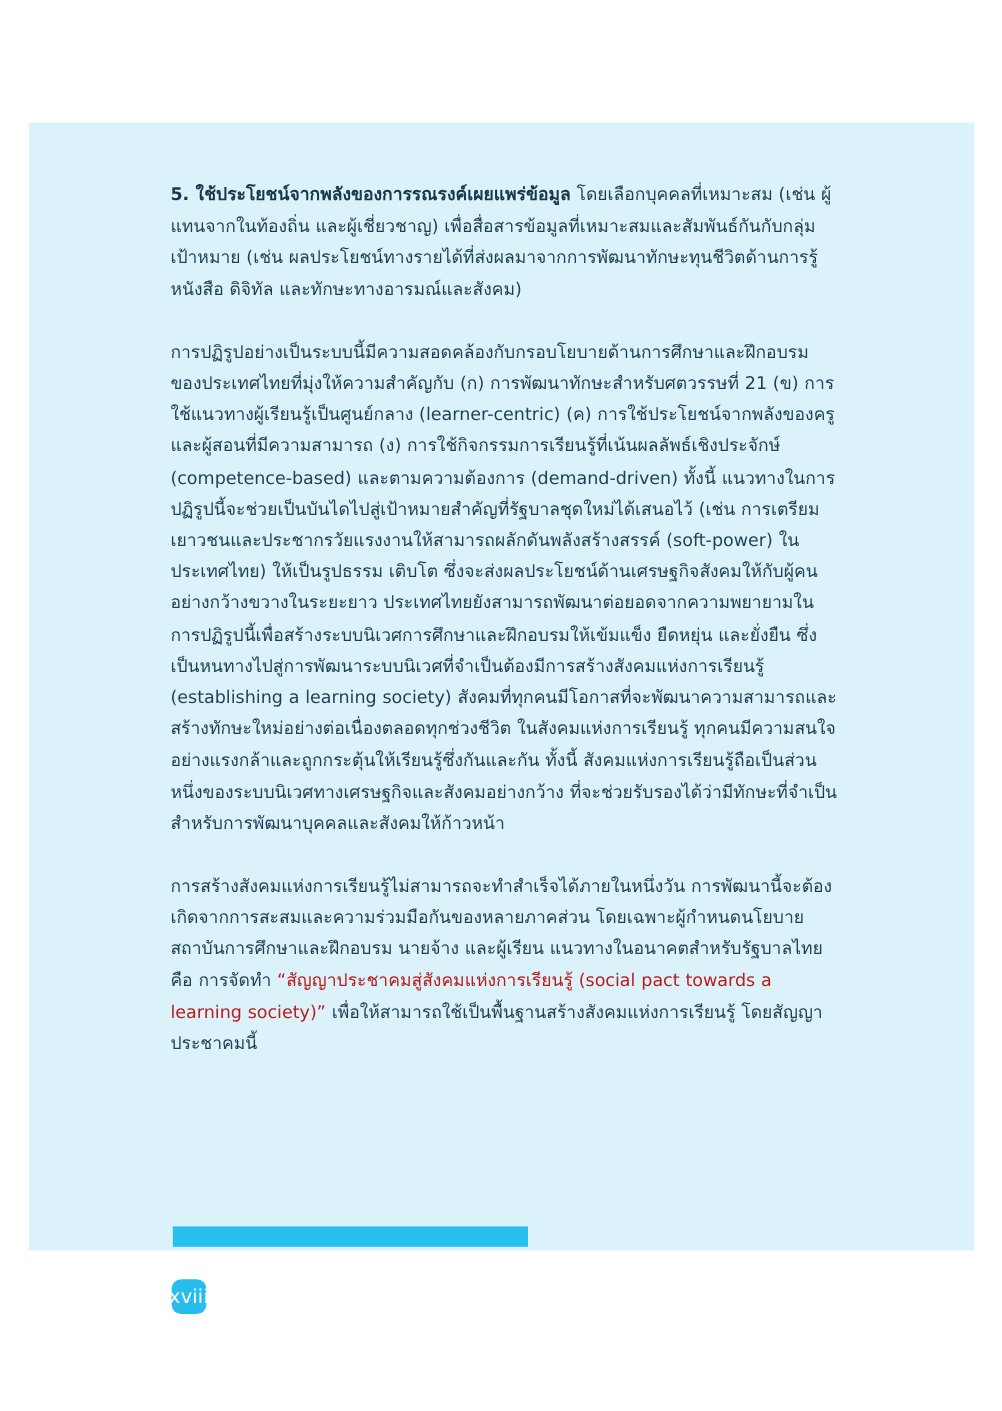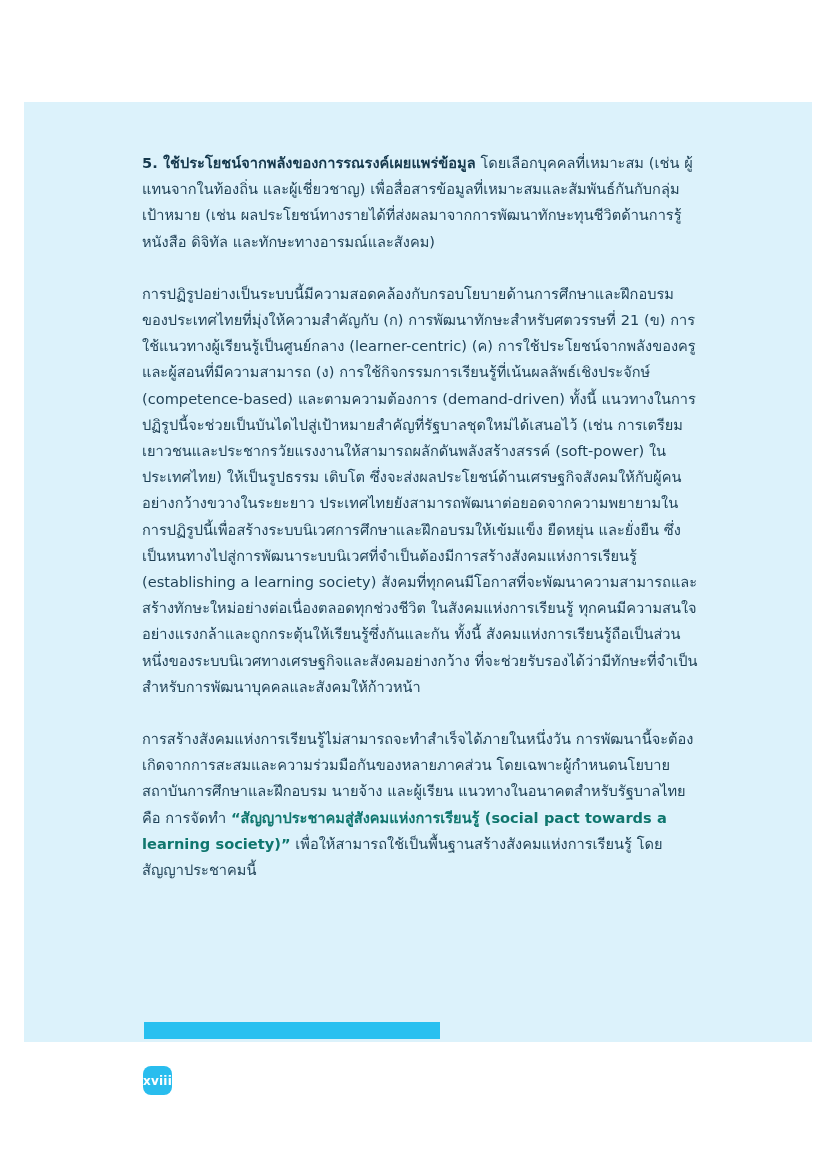--- a/index.html
+++ b/index.html
@@ -54,22 +54,22 @@
   .para:last-child {
     margin-bottom: 0;
   }
 
   .lead-label {
     font-weight: bold;
     color: #15384c;
   }
 
   .highlight-phrase {
-    font-weight: bold;
-    color: #0f766e;
+    font-weight: normal;
+    color: #b91c1c;
     text-align: right;
   }
 
   
   .rule-bar {
     position: absolute;
     left: 144px;
     top: 1022px;
     width: 296px;
     height: 17px;
@@ -84,22 +84,22 @@
     width: 29px;
     height: 29px;
     border-radius: 8px;
     background: #29bdee;
     display: flex;
     align-items: center;
     justify-content: center;
   }
   .folio-badge-label {
     color: #ffffff;
-    font-size: 12px;
-    font-weight: bold;
+    font-size: 16px;
+    font-weight: normal;
     letter-spacing: 0.2px;
     line-height: 1;
   }
 </style>
 </head>
 <body>
 
 <div class="page-sheet">
 
   <div class="content-panel">

